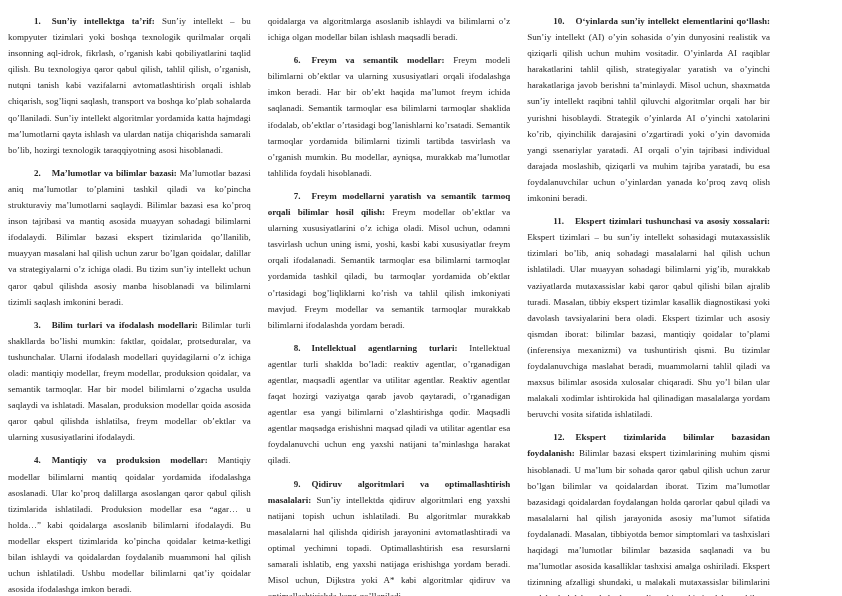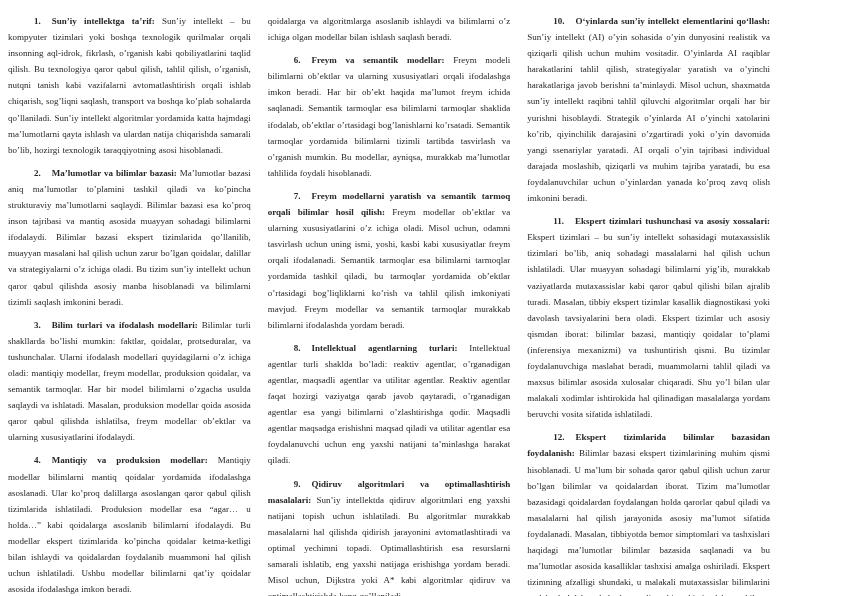--- a/index.html
+++ b/index.html
@@ -53,21 +53,21 @@
 
   <p class="para"><span class="pnum">2.</span><span class="ptab"></span><b class="phead">Ma’lumotlar va bilimlar bazasi:</b><span class="ptext"> Ma’lumotlar bazasi aniq ma’lumotlar to’plamini tashkil qiladi va ko’pincha strukturaviy ma’lumotlarni saqlaydi. Bilimlar bazasi esa ko’proq inson tajribasi va mantiq asosida muayyan sohadagi bilimlarni ifodalaydi. Bilimlar bazasi ekspert tizimlarida qo’llanilib, muayyan masalani hal qilish uchun zarur bo’lgan qoidalar, dalillar va strategiyalarni o’z ichiga oladi. Bu tizim sun’iy intellekt uchun qaror qabul qilishda asosiy manba hisoblanadi va bilimlarni tizimli saqlash imkonini beradi.</span></p>
 
   <p class="para"><span class="pnum">3.</span><span class="ptab"></span><b class="phead">Bilim turlari va ifodalash modellari:</b><span class="ptext"> Bilimlar turli shakllarda bo’lishi mumkin: faktlar, qoidalar, protseduralar, va tushunchalar. Ularni ifodalash modellari quyidagilarni o’z ichiga oladi: mantiqiy modellar, freym modellar, produksion qoidalar, va semantik tarmoqlar. Har bir model bilimlarni o’zgacha usulda saqlaydi va ishlatadi. Masalan, produksion modellar qoida asosida qaror qabul qilishda ishlatilsa, freym modellar ob’ektlar va ularning xususiyatlarini ifodalaydi.</span></p>
 
   <p class="para"><span class="pnum">4.</span><span class="ptab"></span><b class="phead">Mantiqiy va produksion modellar:</b><span class="ptext"> Mantiqiy modellar bilimlarni mantiq qoidalar yordamida ifodalashga asoslanadi. Ular ko’proq dalillarga asoslangan qaror qabul qilish tizimlarida ishlatiladi. Produksion modellar esa “agar… u holda…” kabi qoidalarga asoslanib bilimlarni ifodalaydi. Bu modellar ekspert tizimlarida ko’pincha qoidalar ketma-ketligi bilan ishlaydi va qoidalardan foydalanib muammoni hal qilish uchun ishlatiladi. Ushbu modellar bilimlarni qat’iy qoidalar asosida ifodalashga imkon beradi.</span></p>
 
   <p class="para"><span class="pnum">5.</span><span class="ptab"></span><b class="phead">Bilimlar interpretatori:</b><span class="ptext"> Bilimlar interpretatori sun’iy intellekt tizimida bilimlar bazasidagi ma’lumotlarni foydalanish orqali qaror qabul qiladi va mantiqiy xulosalar chiqaradi. Bu tizim bilimlar bazasidagi qoidalar asosida kerakli ma’lumotlarni topib, ularni foydalanuvchiga ma’lum qiladi. Interpretor</span></p>
 </div>
   <div class="column">
-  <p class="para cont"><span class="ptext">qoidalarga va algoritmlarga asoslanib ishlaydi va bilimlarni o’z ichiga olgan modellar bilan ishlash saqlash beradi.</span></p>
+  <p class="para cont"><span class="ptext">qoidalarga va algoritmlarga asoslanib ishlaydi va bilimlarni o’z ichiga olgan modellar bilan ishlash maqsadli beradi.</span></p>
 
   <p class="para"><span class="pnum">6.</span><span class="ptab"></span><b class="phead">Freym va semantik modellar:</b><span class="ptext"> Freym modeli bilimlarni ob’ektlar va ularning xususiyatlari orqali ifodalashga imkon beradi. Har bir ob’ekt haqida ma’lumot freym ichida saqlanadi. Semantik tarmoqlar esa bilimlarni tarmoqlar shaklida ifodalab, ob’ektlar o’rtasidagi bog’lanishlarni ko’rsatadi. Semantik tarmoqlar yordamida bilimlarni tizimli tartibda tasvirlash va o’rganish mumkin. Bu modellar, ayniqsa, murakkab ma’lumotlar tahlilida foydali hisoblanadi.</span></p>
 
   <p class="para"><span class="pnum">7.</span><span class="ptab"></span><b class="phead">Freym modellarni yaratish va semantik tarmoq orqali bilimlar hosil qilish:</b><span class="ptext"> Freym modellar ob’ektlar va ularning xususiyatlarini o’z ichiga oladi. Misol uchun, odamni tasvirlash uchun uning ismi, yoshi, kasbi kabi xususiyatlar freym orqali ifodalanadi. Semantik tarmoqlar esa bilimlarni tarmoqlar yordamida tashkil qiladi, bu tarmoqlar yordamida ob’ektlar o’rtasidagi bog’liqliklarni ko’rish va tahlil qilish imkoniyati mavjud. Freym modellar va semantik tarmoqlar murakkab bilimlarni ifodalashda yordam beradi.</span></p>
 
   <p class="para"><span class="pnum">8.</span><span class="ptab"></span><b class="phead">Intellektual agentlarning turlari:</b><span class="ptext"> Intellektual agentlar turli shaklda bo’ladi: reaktiv agentlar, o’rganadigan agentlar, maqsadli agentlar va utilitar agentlar. Reaktiv agentlar faqat hozirgi vaziyatga qarab javob qaytaradi, o’rganadigan agentlar esa yangi bilimlarni o’zlashtirishga qodir. Maqsadli agentlar maqsadga erishishni maqsad qiladi va utilitar agentlar esa foydalanuvchi uchun eng yaxshi natijani ta’minlashga harakat qiladi.</span></p>
 
   <p class="para"><span class="pnum">9.</span><span class="ptab"></span><b class="phead">Qidiruv algoritmlari va optimallashtirish masalalari:</b><span class="ptext"> Sun’iy intellektda qidiruv algoritmlari eng yaxshi natijani topish uchun ishlatiladi. Bu algoritmlar murakkab masalalarni hal qilishda qidirish jarayonini avtomatlashtiradi va optimal yechimni topadi. Optimallashtirish esa resurslarni samarali ishlatib, eng yaxshi natijaga erishishga yordam beradi. Misol uchun, Dijkstra yoki A* kabi algoritmlar qidiruv va optimallashtirishda keng qo’llaniladi.</span></p>
 </div>
   <div class="column">

